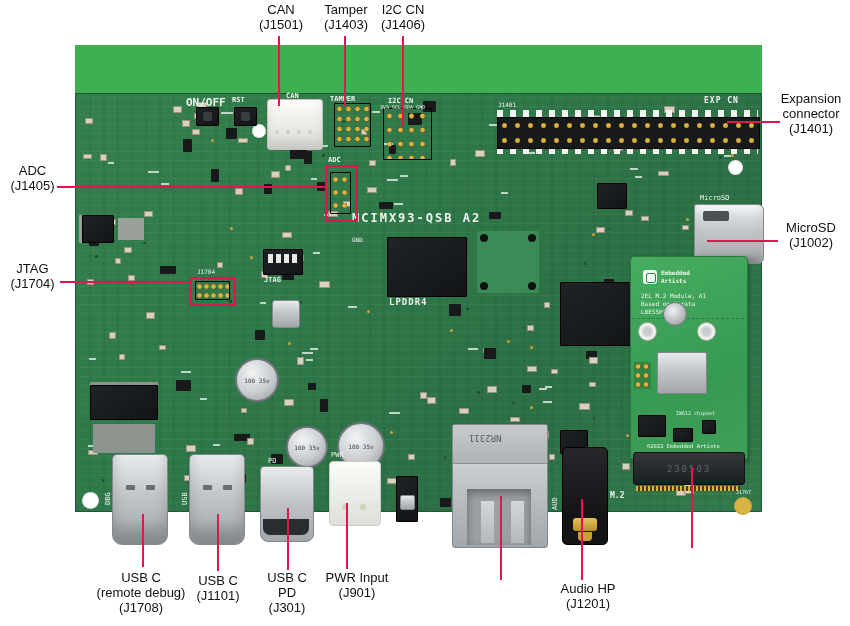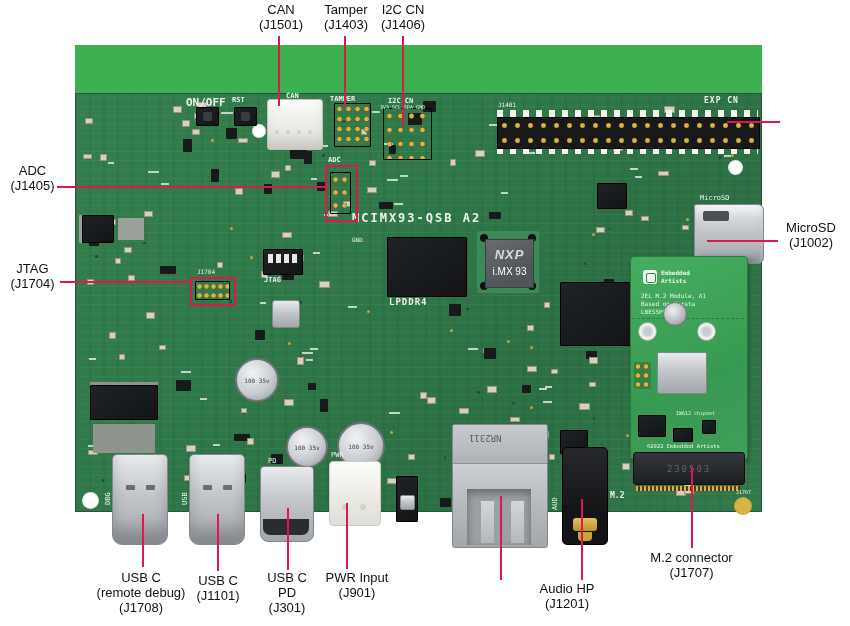--- a/index.html
+++ b/index.html
@@ -350,24 +350,20 @@
   <div class="silk" style="left:352px;top:236px;font-size:6px;">GND</div>
 
   <div class="chip" style="left:387px;top:237px;width:78px;height:58px;"></div>
   <div class="silk" style="left:389px;top:297px;font-size:9px;font-weight:bold;letter-spacing:1px;">LPDDR4</div>
 
   <div class="abs" style="left:477px;top:231px;width:62px;height:62px;z-index:3;background:#3c8a58;border-radius:2px;"></div>
   <div class="abs" style="left:480px;top:234px;width:8px;height:8px;border-radius:50%;background:#0d1410;z-index:4;"></div>
   <div class="abs" style="left:528px;top:234px;width:8px;height:8px;border-radius:50%;background:#0d1410;z-index:4;"></div>
   <div class="abs" style="left:480px;top:282px;width:8px;height:8px;border-radius:50%;background:#0d1410;z-index:4;"></div>
   <div class="abs" style="left:528px;top:282px;width:8px;height:8px;border-radius:50%;background:#0d1410;z-index:4;"></div>
-  <div class="abs" style="left:485px;top:239px;width:47px;height:47px;z-index:5;background:linear-gradient(150deg,#676c71,#51565b 70%);border:1px solid #3c4045;text-align:center;">
-    <div style="margin-top:7px;font-weight:bold;font-style:italic;font-size:13px;color:#d8dbdd;letter-spacing:1px;">NXP</div>
-    <div style="margin-top:4px;font-size:10px;color:#ffffff;">i.MX 93</div>
-  </div>
 
   <div class="chip" style="left:560px;top:282px;width:80px;height:62px;"></div>
   <div class="chip" style="left:597px;top:183px;width:28px;height:24px;"></div>
   <div class="chip" style="left:90px;top:385px;width:66px;height:33px;box-shadow:0 -3px 0 #8d948d,0 36px 0 -3px #8d948d;"></div>
   <div class="chip" style="left:560px;top:430px;width:26px;height:22px;"></div>
 
   <div class="cap" style="left:235px;top:358px;width:40px;height:40px;font-size:6px;line-height:7px;">100 35v</div>
   <div class="cap" style="left:286px;top:426px;width:38px;height:38px;font-size:6px;line-height:7px;">100 35v</div>
   <div class="cap" style="left:337px;top:422px;width:44px;height:44px;font-size:6px;line-height:7px;">100 35v</div>
 
@@ -469,20 +465,25 @@
       <div>(J1501)</div>
     </div>
   <div class="lbl" style="left:315px;top:2px;width:62px;">
     <div>Tamper</div>
       <div>(J1403)</div>
     </div>
   <div class="lbl" style="left:372px;top:2px;width:62px;">
     <div>I2C CN</div>
       <div>(J1406)</div>
     </div>
+  <div class="lbl" style="left:772px;top:91px;width:78px;">
+    <div>Expansion</div>
+      <div>connector</div>
+      <div>(J1401)</div>
+    </div>
   <div class="lbl" style="left:772px;top:220px;width:78px;">
     <div>MicroSD</div>
       <div>(J1002)</div>
     </div>
   <div class="lbl" style="left:5px;top:163px;width:55px;">
     <div>ADC</div>
       <div>(J1405)</div>
     </div>
   <div class="lbl" style="left:5px;top:261px;width:55px;">
     <div>JTAG</div>
@@ -499,22 +500,18 @@
     </div>
   <div class="lbl" style="left:255px;top:570px;width:64px;">
     <div>USB C</div>
       <div>PD</div>
       <div>(J301)</div>
     </div>
   <div class="lbl" style="left:317px;top:570px;width:80px;">
     <div>PWR Input</div>
       <div>(J901)</div>
     </div>
-  <div class="lbl" style="left:531px;top:581px;width:72px;">
+  <div class="lbl" style="left:552px;top:581px;width:72px;">
     <div>Audio HP</div>
       <div>(J1201)</div>
     </div>
-  <div class="lbl" style="left:640px;top:550px;width:103px;">
-    <div>M.2 connector</div>
-      <div>(J1707)</div>
-    </div>
 
 </div>
 
 </body></html>

